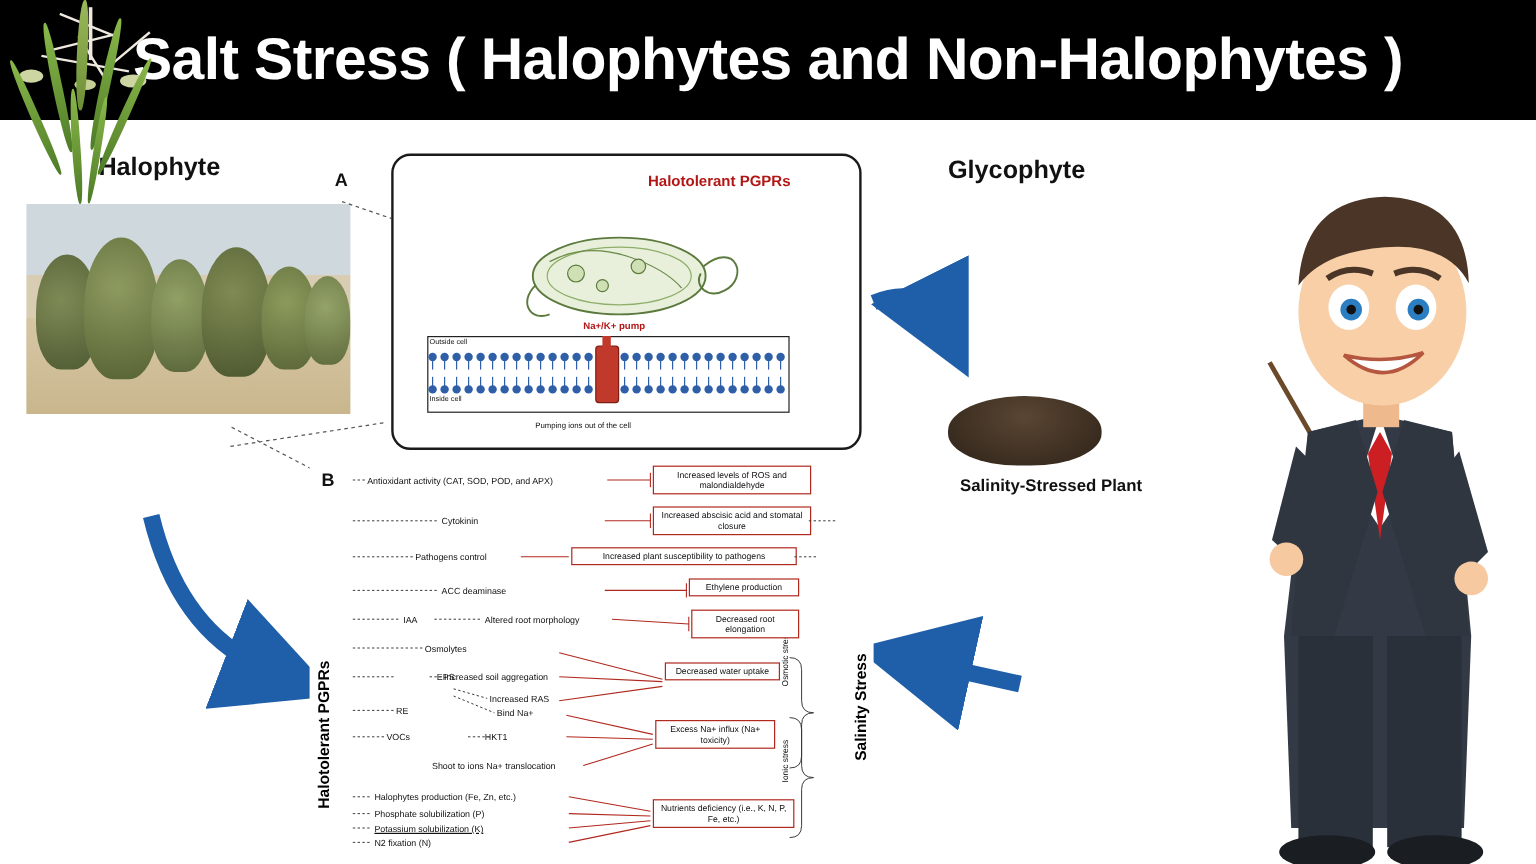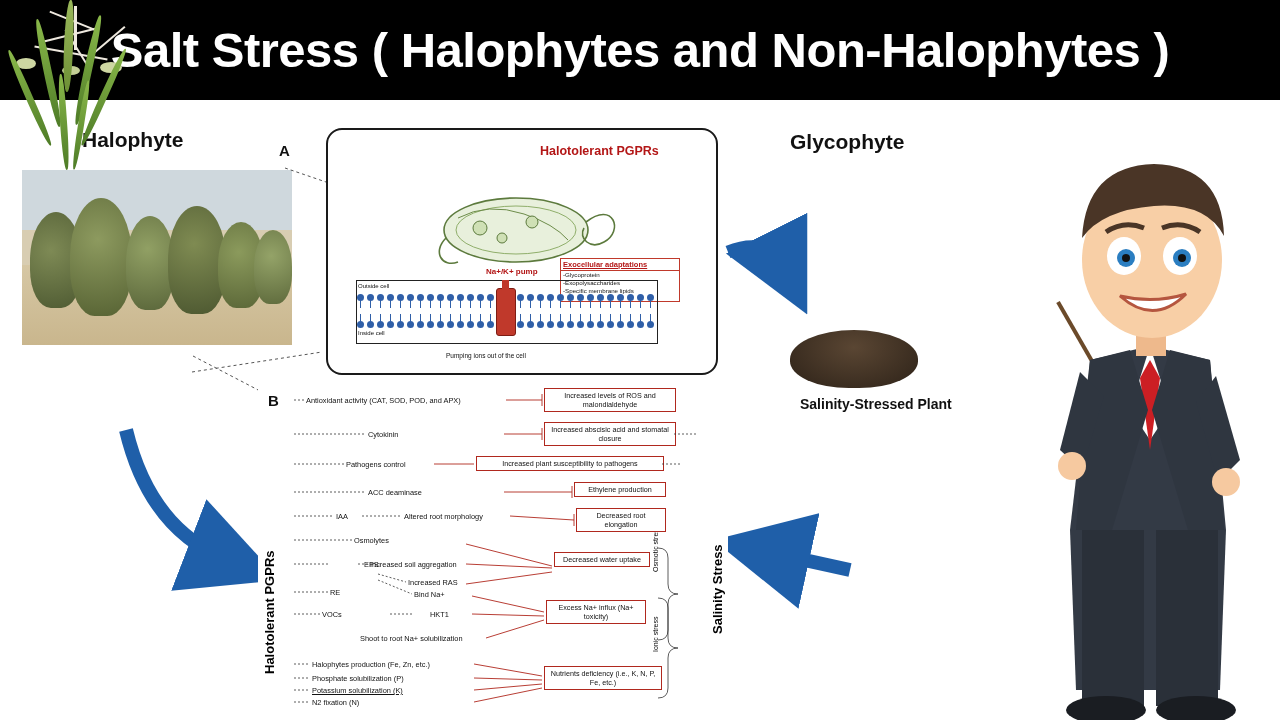--- a/index.html
+++ b/index.html
@@ -97,26 +97,20 @@
 
   <svg style="position:absolute;left:0;top:0;width:1280px;height:720px;pointer-events:none;">
     <line x1="192" y1="372" x2="322" y2="352" stroke="#555" stroke-width="1" stroke-dasharray="3,3"></line>
     <line x1="285" y1="168" x2="326" y2="182" stroke="#555" stroke-width="1" stroke-dasharray="3,3"></line>
     <line x1="193" y1="356" x2="262" y2="392" stroke="#555" stroke-width="1" stroke-dasharray="3,3"></line>
   </svg>
 
   <div id="panelA">
 
 
-    <div class="boxred" style="left:232px;top:128px;width:118px;height:42px;">
-      <span class="hd">Exocellular adaptations</span>
-      <span class="ln">-Glycoprotein</span>
-      <span class="ln">-Exopolysaccharides</span>
-      <span class="ln">-Specific membrane lipids</span>
-    </div>
 
     <div class="lbl" style="left:212px;top:14px;font-size:12.5px;font-weight:bold;color:#b31616;">Halotolerant PGPRs</div>
 
     <svg style="position:absolute;left:100px;top:48px;width:200px;height:110px;">
       <ellipse cx="88" cy="52" rx="72" ry="32" fill="#e8f0dc" stroke="#5c7a3d" stroke-width="1.6"></ellipse>
       <ellipse cx="88" cy="52" rx="60" ry="24" fill="none" stroke="#8fae6a" stroke-width="1"></ellipse>
       <path d="M30 40 Q60 24 96 36 Q126 46 140 62" fill="none" stroke="#6d8c4a" stroke-width="1"></path>
       <circle cx="52" cy="50" r="7" fill="#cfe0b5" stroke="#5c7a3d" stroke-width="1"></circle>
       <circle cx="74" cy="60" r="5" fill="#cfe0b5" stroke="#5c7a3d" stroke-width="1"></circle>
       <circle cx="104" cy="44" r="6" fill="#cfe0b5" stroke="#5c7a3d" stroke-width="1"></circle>
@@ -426,22 +420,22 @@
     <div class="bnode" style="left:64px;top:226px;">VOCs</div>
     <div class="bnode" style="left:54px;top:276px;">Halophytes production (Fe, Zn, etc.)</div>
     <div class="bnode" style="left:54px;top:290px;">Phosphate solubilization (P)</div>
     <div class="bnode" style="left:54px;top:302px;text-decoration:underline;">Potassium solubilization (K)</div>
     <div class="bnode" style="left:54px;top:314px;">N2 fixation (N)</div>
 
     <div class="bnode" style="left:146px;top:128px;">Altered root morphology</div>
     <div class="bnode" style="left:112px;top:176px;">Increased soil aggregation</div>
     <div class="bnode" style="left:150px;top:194px;">Increased RAS</div>
     <div class="bnode" style="left:156px;top:206px;">Bind Na+</div>
-    <div class="bnode" style="left:172px;top:226px;">HKT1</div>
-    <div class="bnode" style="left:102px;top:250px;">Shoot to root Na+ solubilization</div>
+    <div class="bnode" style="left:146px;top:226px;">HKT1</div>
+    <div class="bnode" style="left:102px;top:250px;">Shoot to ions Na+ translocation</div>
 
     <div class="bbox" style="left:286px;top:4px;width:124px;">Increased levels of ROS and malondialdehyde</div>
     <div class="bbox" style="left:286px;top:38px;width:124px;">Increased abscisic acid and stomatal closure</div>
     <div class="bbox" style="left:218px;top:72px;width:180px;">Increased plant susceptibility to pathogens</div>
     <div class="bbox" style="left:316px;top:98px;width:84px;">Ethylene production</div>
     <div class="bbox" style="left:318px;top:124px;width:82px;text-align:center;">Decreased root elongation</div>
     <div class="bbox" style="left:296px;top:168px;width:88px;">Decreased water uptake</div>
     <div class="bbox" style="left:288px;top:216px;width:92px;">Excess Na+ influx (Na+ toxicity)</div>
     <div class="bbox" style="left:286px;top:282px;width:110px;">Nutrients deficiency (i.e., K, N, P, Fe, etc.)</div>
 

